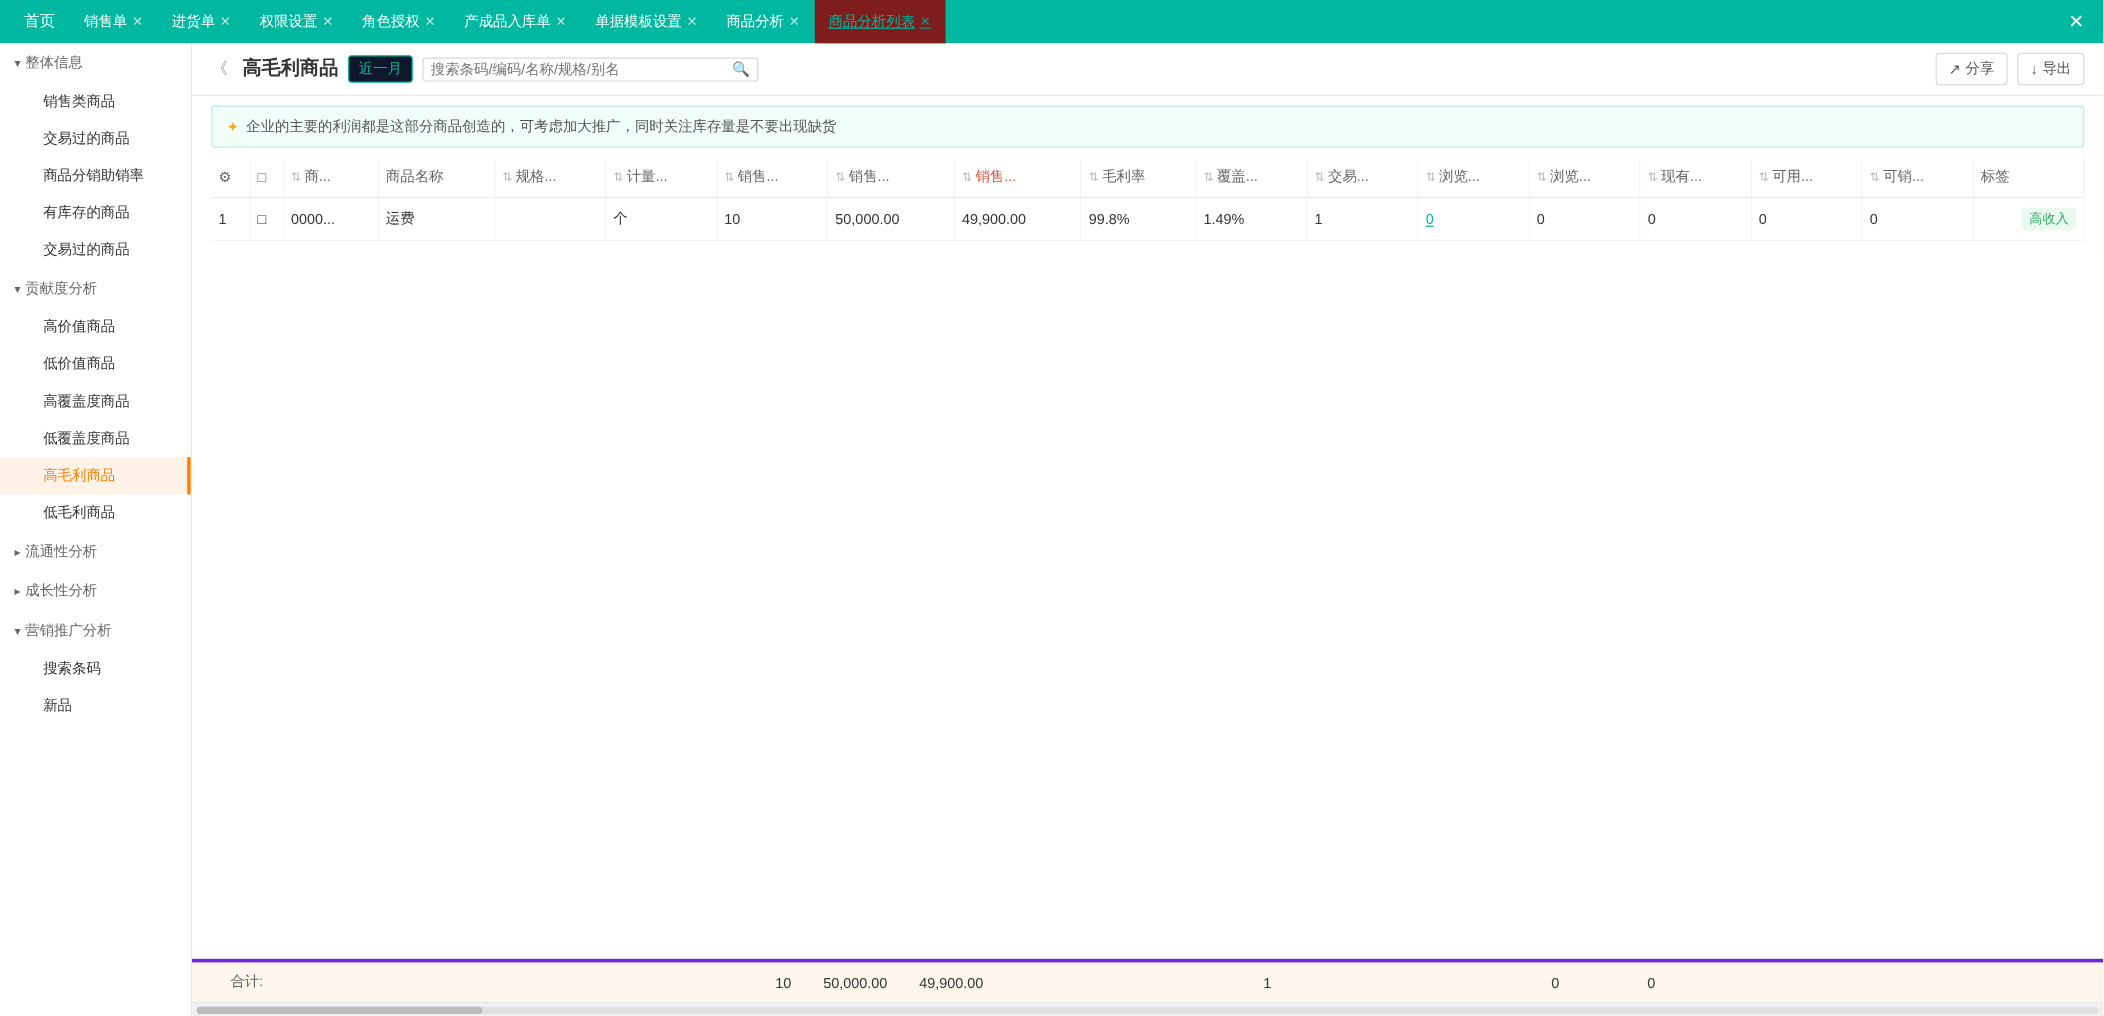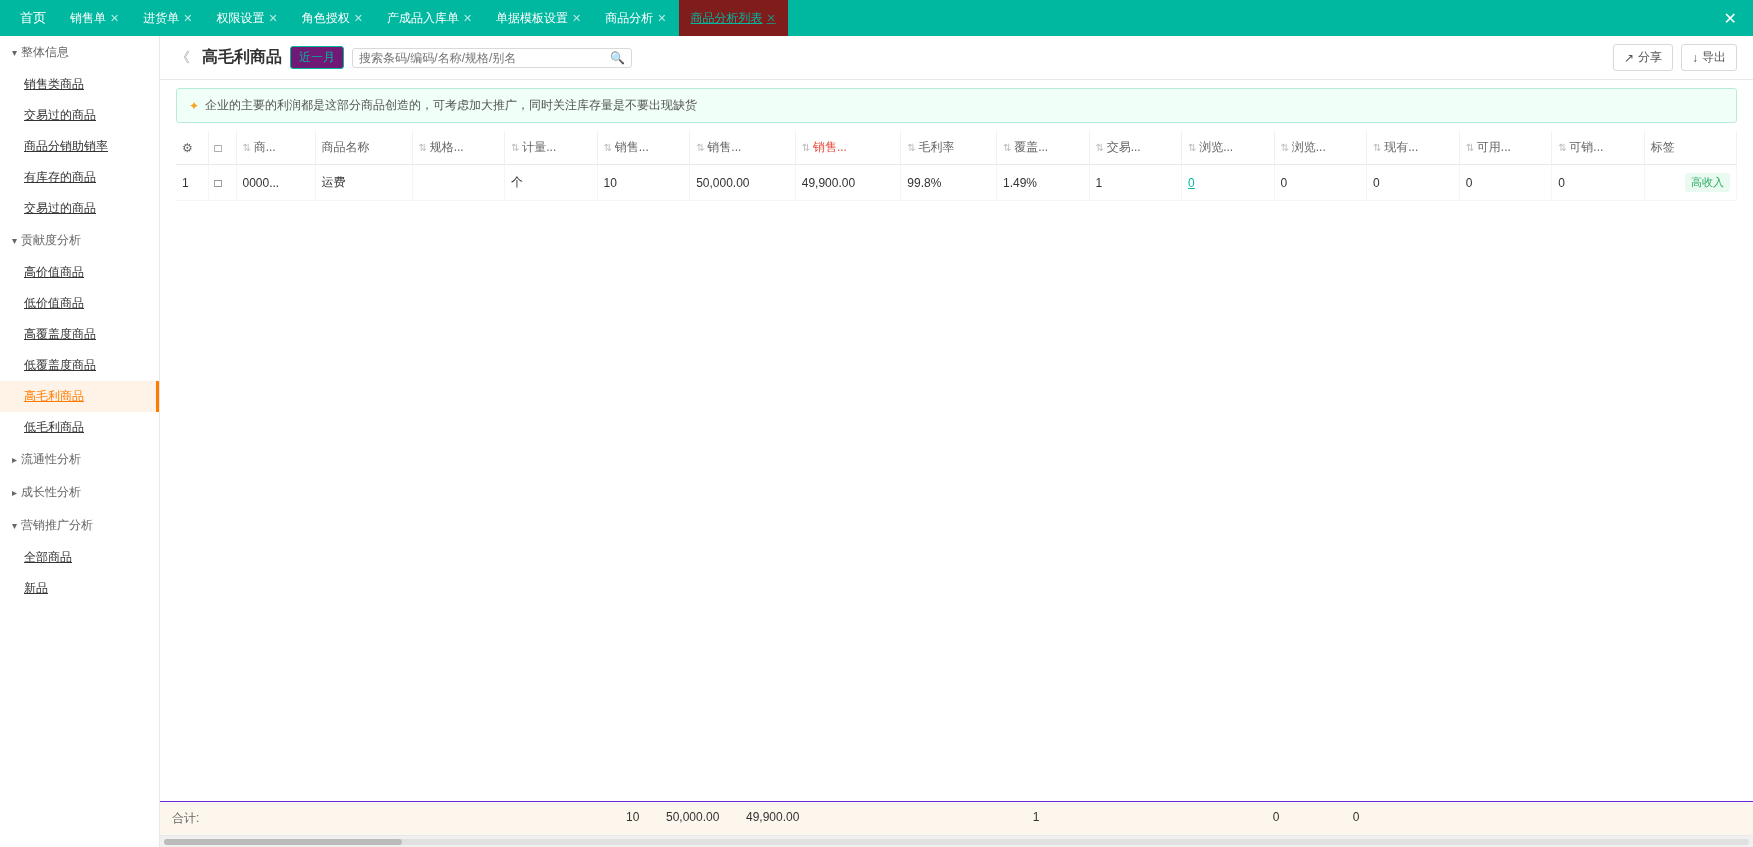--- a/index.html
+++ b/index.html
@@ -65,25 +65,24 @@
       font-size: 12px;
       display: flex;
       align-items: center;
       cursor: pointer;
     }
     .sidebar-group-header .arrow {
       margin-right: 4px;
       font-size: 10px;
     }
     .sidebar-item {
-      padding: 7px 12px 7px 24px;
+      padding: 7px 12px 7px 36px;
       color: #333;
       cursor: pointer;
       font-size: 12px;
-      text-decoration: underline;
     }
     .sidebar-item.active {
       background: #fff3e8;
       color: #ff7c00;
       border-right: 3px solid #ff7c00;
     }
 
     
     .content-area {
       flex: 1;
@@ -116,21 +115,21 @@
     .period-btn {
       background: #f5f5f5;
       border: 1px solid #d9d9d9;
       border-radius: 3px;
       padding: 2px 8px;
       cursor: pointer;
       color: #666;
       font-size: 12px;
     }
     .period-btn.active {
-      background: #701a75;
+      background: #0f172a;
       border-color: #00b8a0;
       color: #00b8a0;
     }
     .search-box {
       display: flex;
       align-items: center;
       border: 1px solid #d9d9d9;
       border-radius: 3px;
       padding: 2px 6px;
       flex: 1;
@@ -215,24 +214,24 @@
       border-right: 1px solid #f5f5f5;
       color: #333;
       white-space: nowrap;
     }
     td.highlight-green { color: #00b8a0; text-decoration: underline; cursor: pointer; }
     .tag-cell { display: flex; justify-content: flex-end; }
 
     
     .footer-bar {
       background: #fdf6ec;
-      border-top: 1px solid #6d28d9;
-      padding: 8px 12px;
-      display: flex;
-      align-items: flex-start;
+      border-top: 3px solid #6d28d9;
+      padding: 8px 32px;
+      display: flex;
+      align-items: center;
       flex-shrink: 0;
       font-size: 12px;
       color: #333;
     }
     .footer-label { margin-right: 16px; color: #666; }
     .footer-cell {
       padding: 0 6px;
       min-width: 80px;
       text-align: right;
     }
@@ -336,21 +335,21 @@
 
     <div class="sidebar-group-header">
       <span class="arrow">▸</span>
       <span>成长性分析</span>
     </div>
 
     <div class="sidebar-group-header">
       <span class="arrow">▾</span>
       <span>营销推广分析</span>
     </div>
-    <div class="sidebar-item">全部商品</div>
+    <div class="sidebar-item">搜索条码</div>
     <div class="sidebar-item">新品</div>
   </div>
 
   <div class="content-area">
 
     <div class="content-header">
       <span class="collapse-btn">《</span>
       <span class="content-title">高毛利商品</span>
       <button class="period-btn active">近一月</button>
       <div class="search-box">

